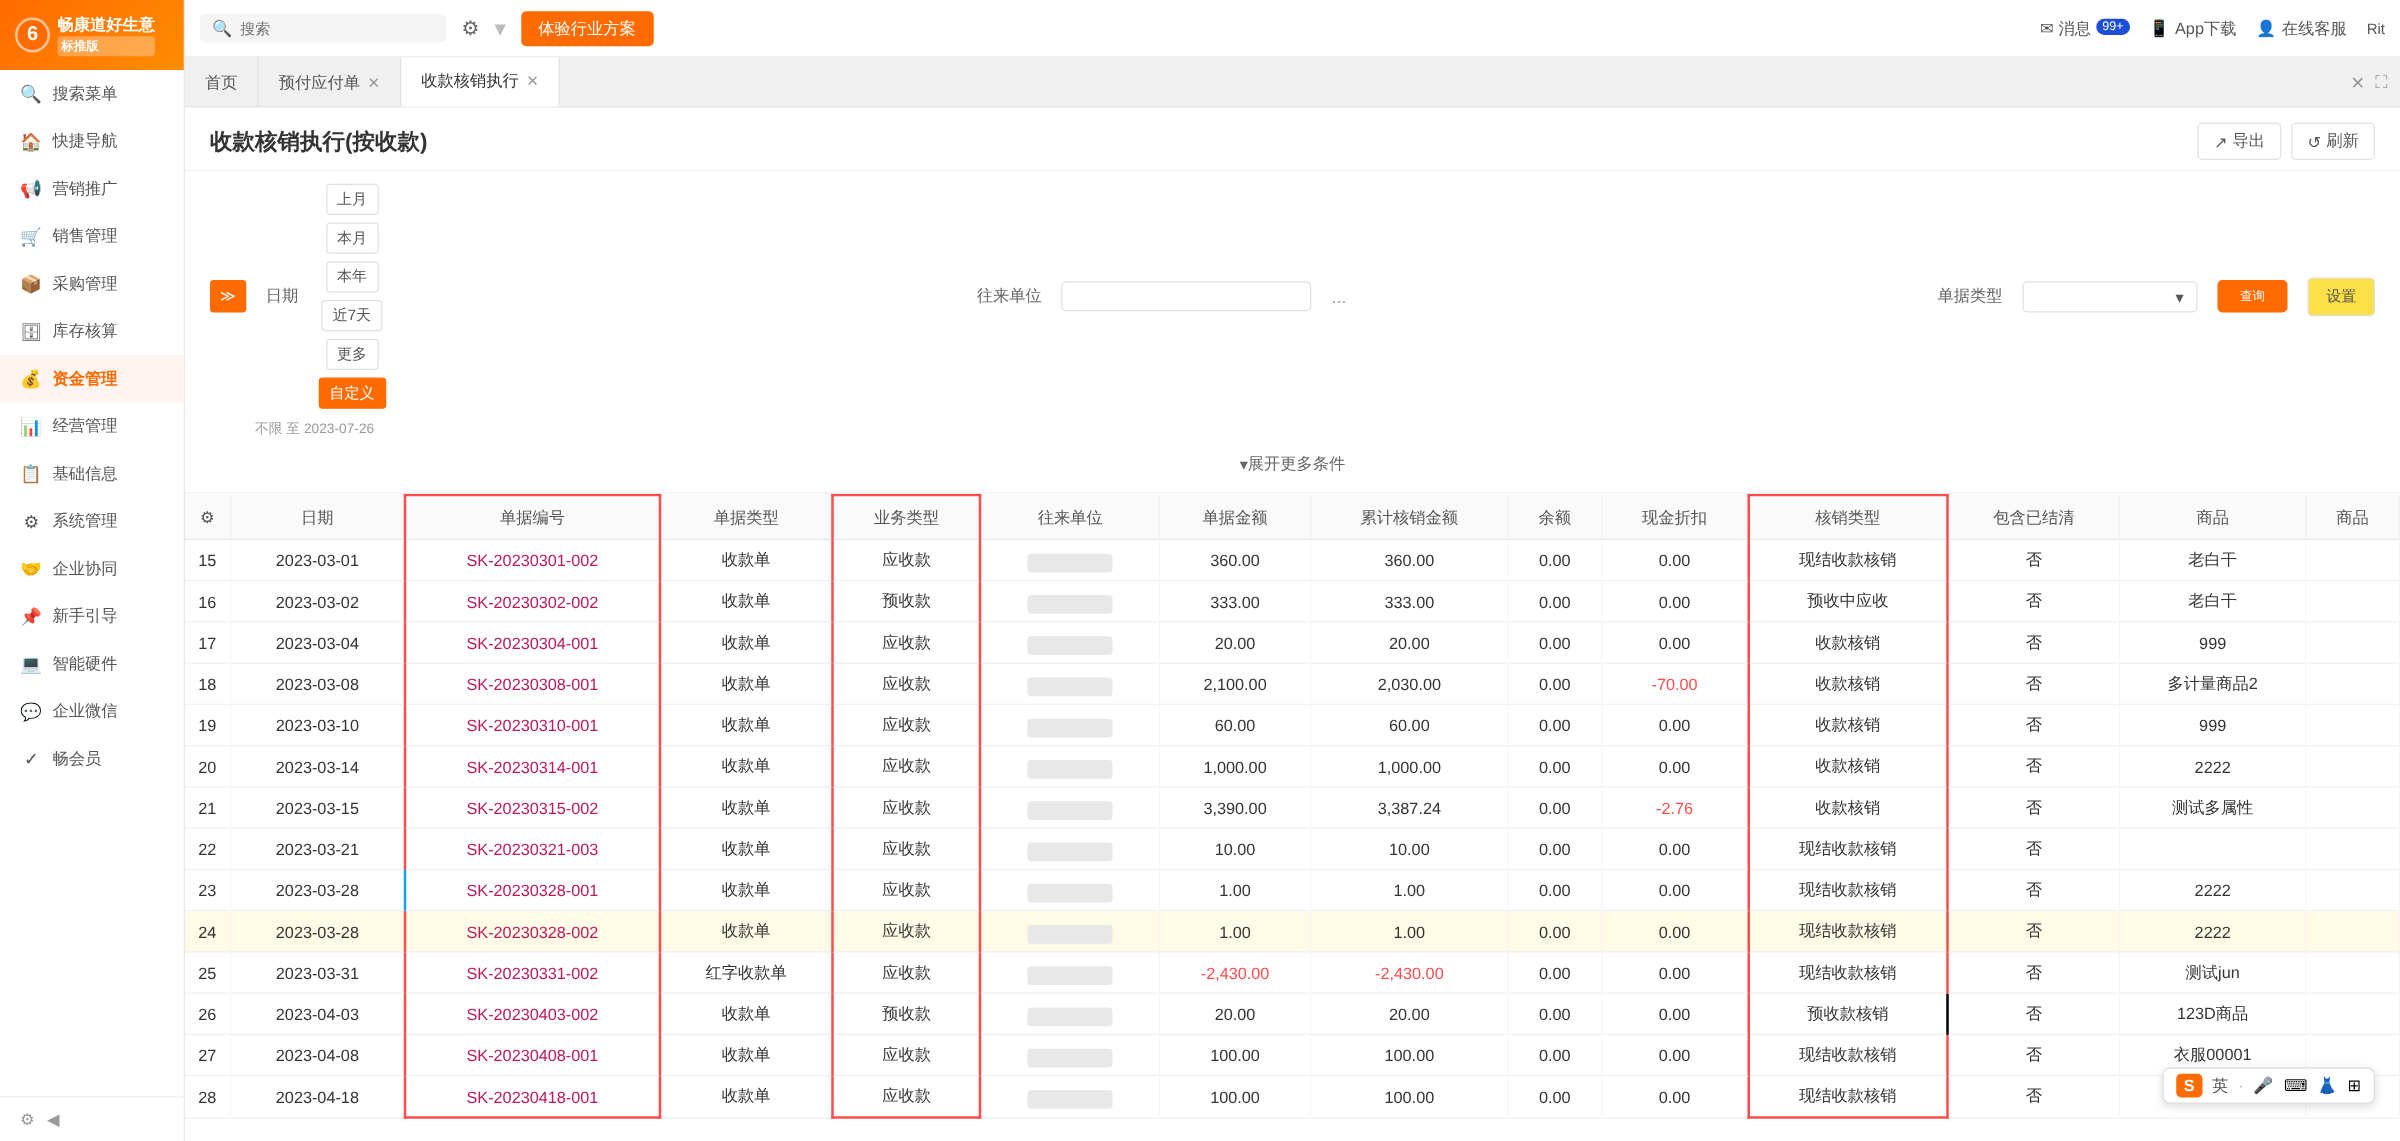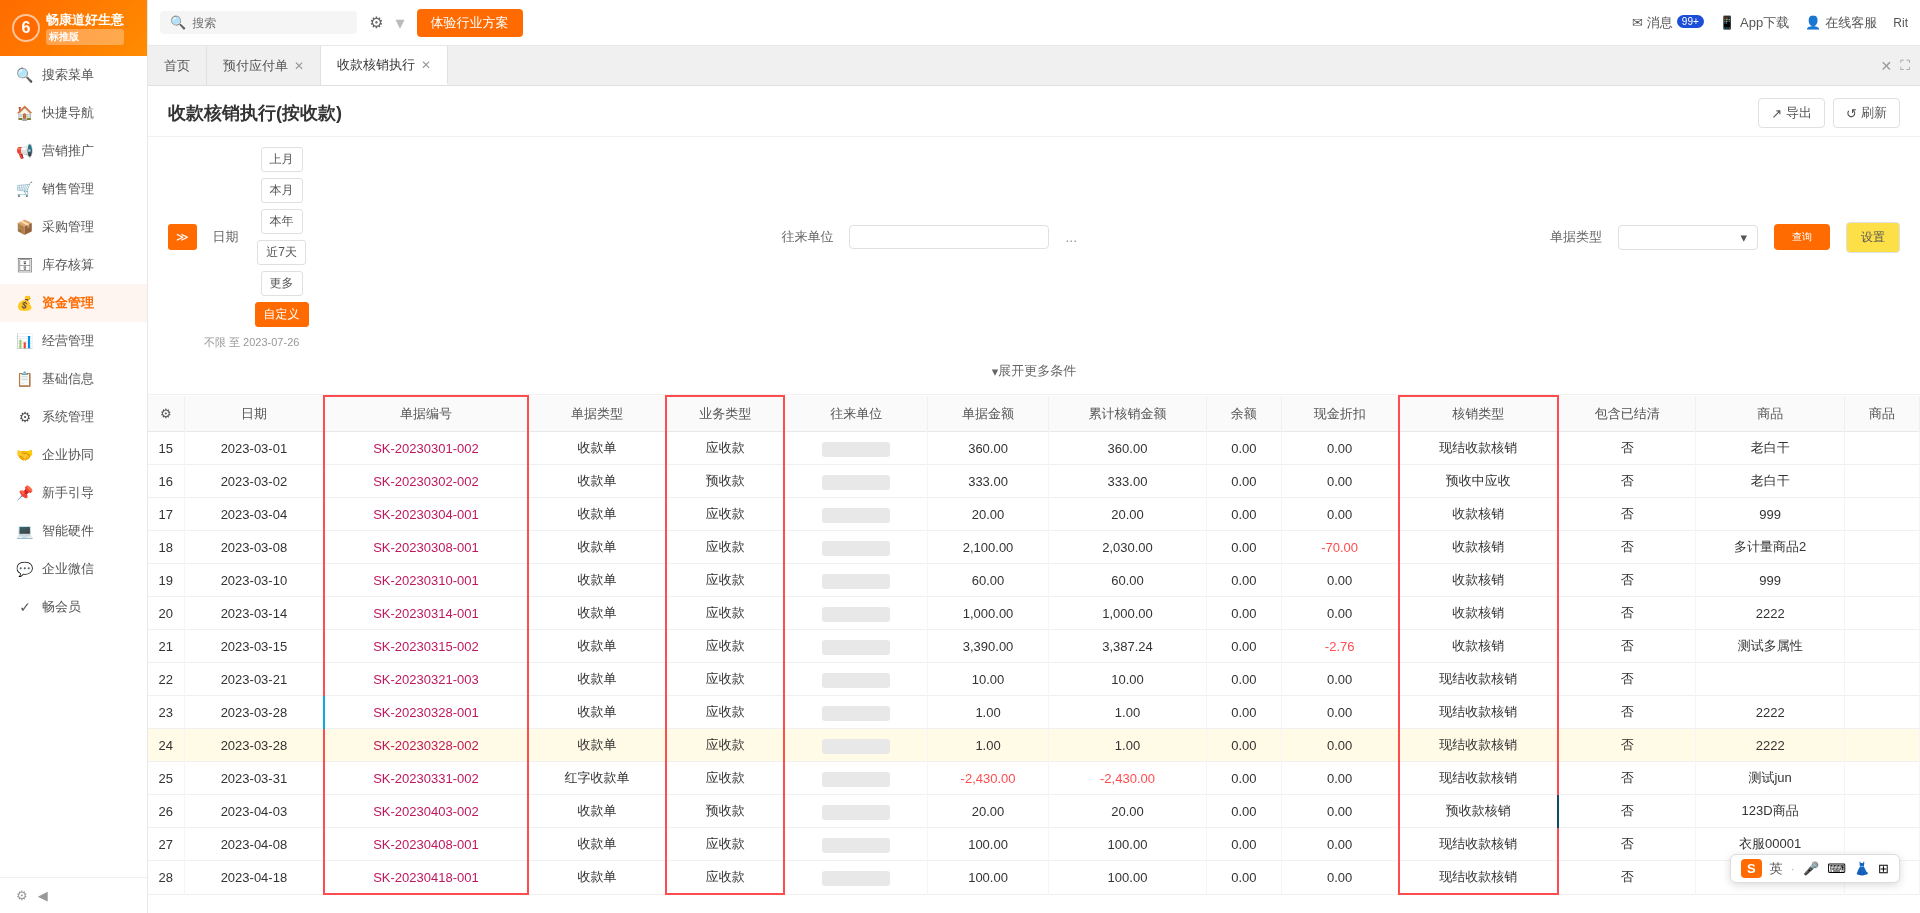--- a/index.html
+++ b/index.html
@@ -648,21 +648,21 @@
     <td>26</td>
     <td>2023-04-03</td>
     <td style="border-left:2px solid #ff4d4f; border-right:2px solid #ff4d4f;"><span class="link">SK-20230403-002</span></td>
     <td>收款单</td>
     <td style="border-left:2px solid #ff4d4f; border-right:2px solid #ff4d4f;">预收款</td>
     <td><span style="background:#e8e8e8;border-radius:3px;padding:2px 20px;color:transparent;font-size:10px;">████</span></td>
     <td>20.00</td>
     <td>20.00</td>
     <td>0.00</td>
     <td>0.00</td>
-    <td style="border-left:2px solid #ff4d4f; border-right:2px solid #0c4a6e;text-align:center;">预收款核销</td>
+    <td style="border-left:2px solid #ff4d4f; border-right:2px solid #000000;text-align:center;">预收款核销</td>
     <td>否</td>
     <td>123D商品</td>
     <td></td>
   </tr>
             <tr>
     <td>27</td>
     <td>2023-04-08</td>
     <td style="border-left:2px solid #ff4d4f; border-right:2px solid #ff4d4f;"><span class="link">SK-20230408-001</span></td>
     <td>收款单</td>
     <td style="border-left:2px solid #ff4d4f; border-right:2px solid #ff4d4f;">应收款</td>

